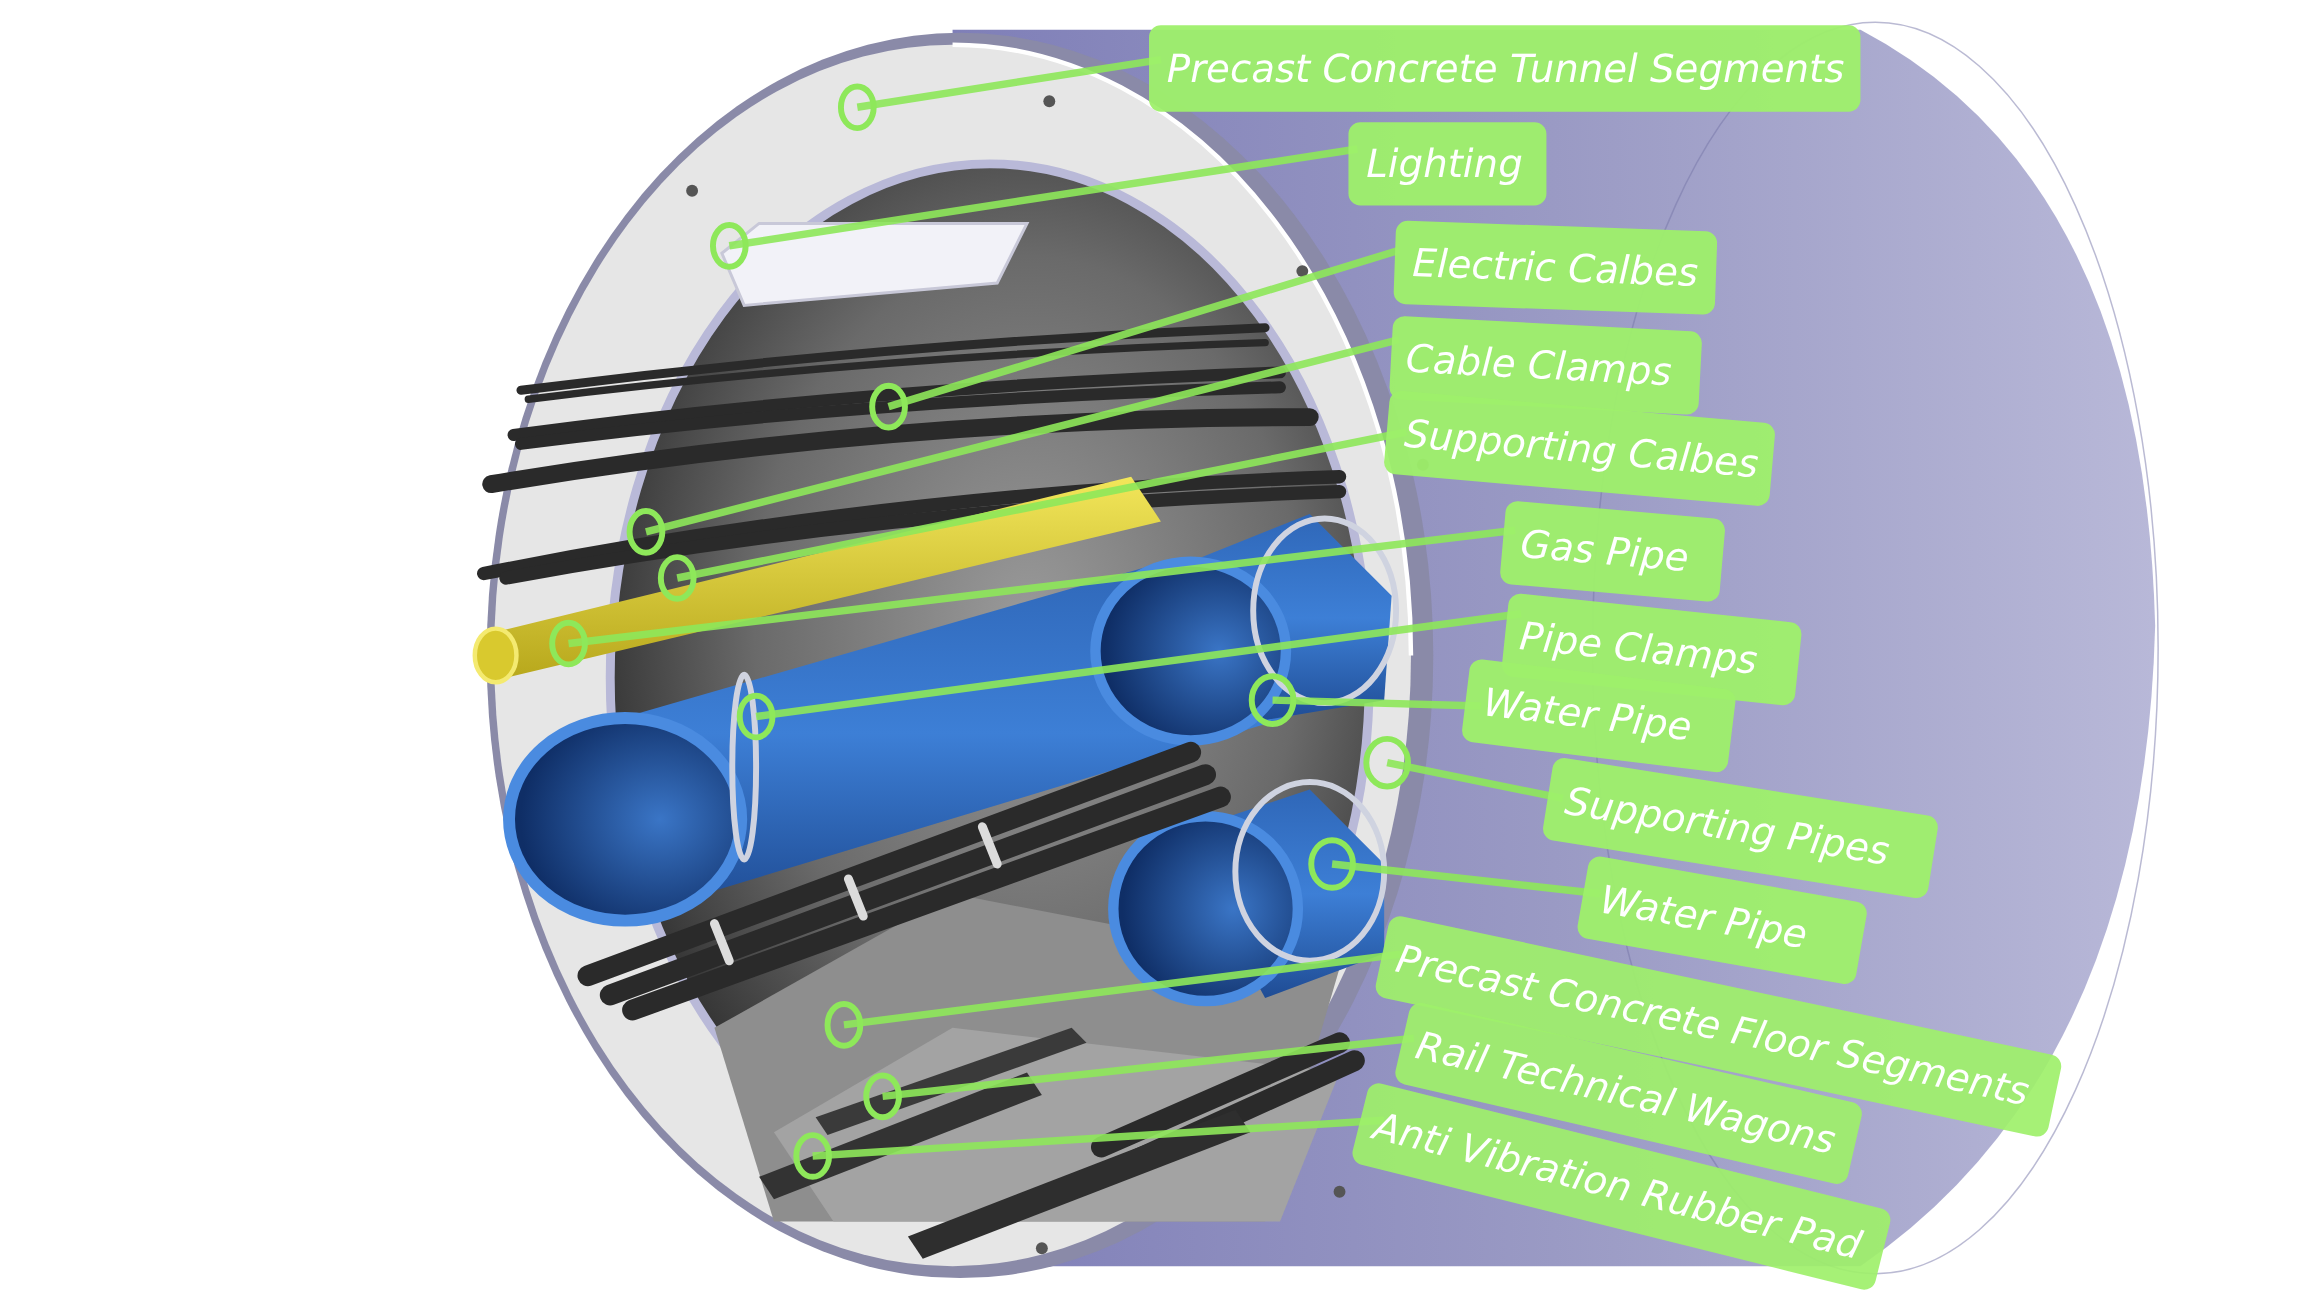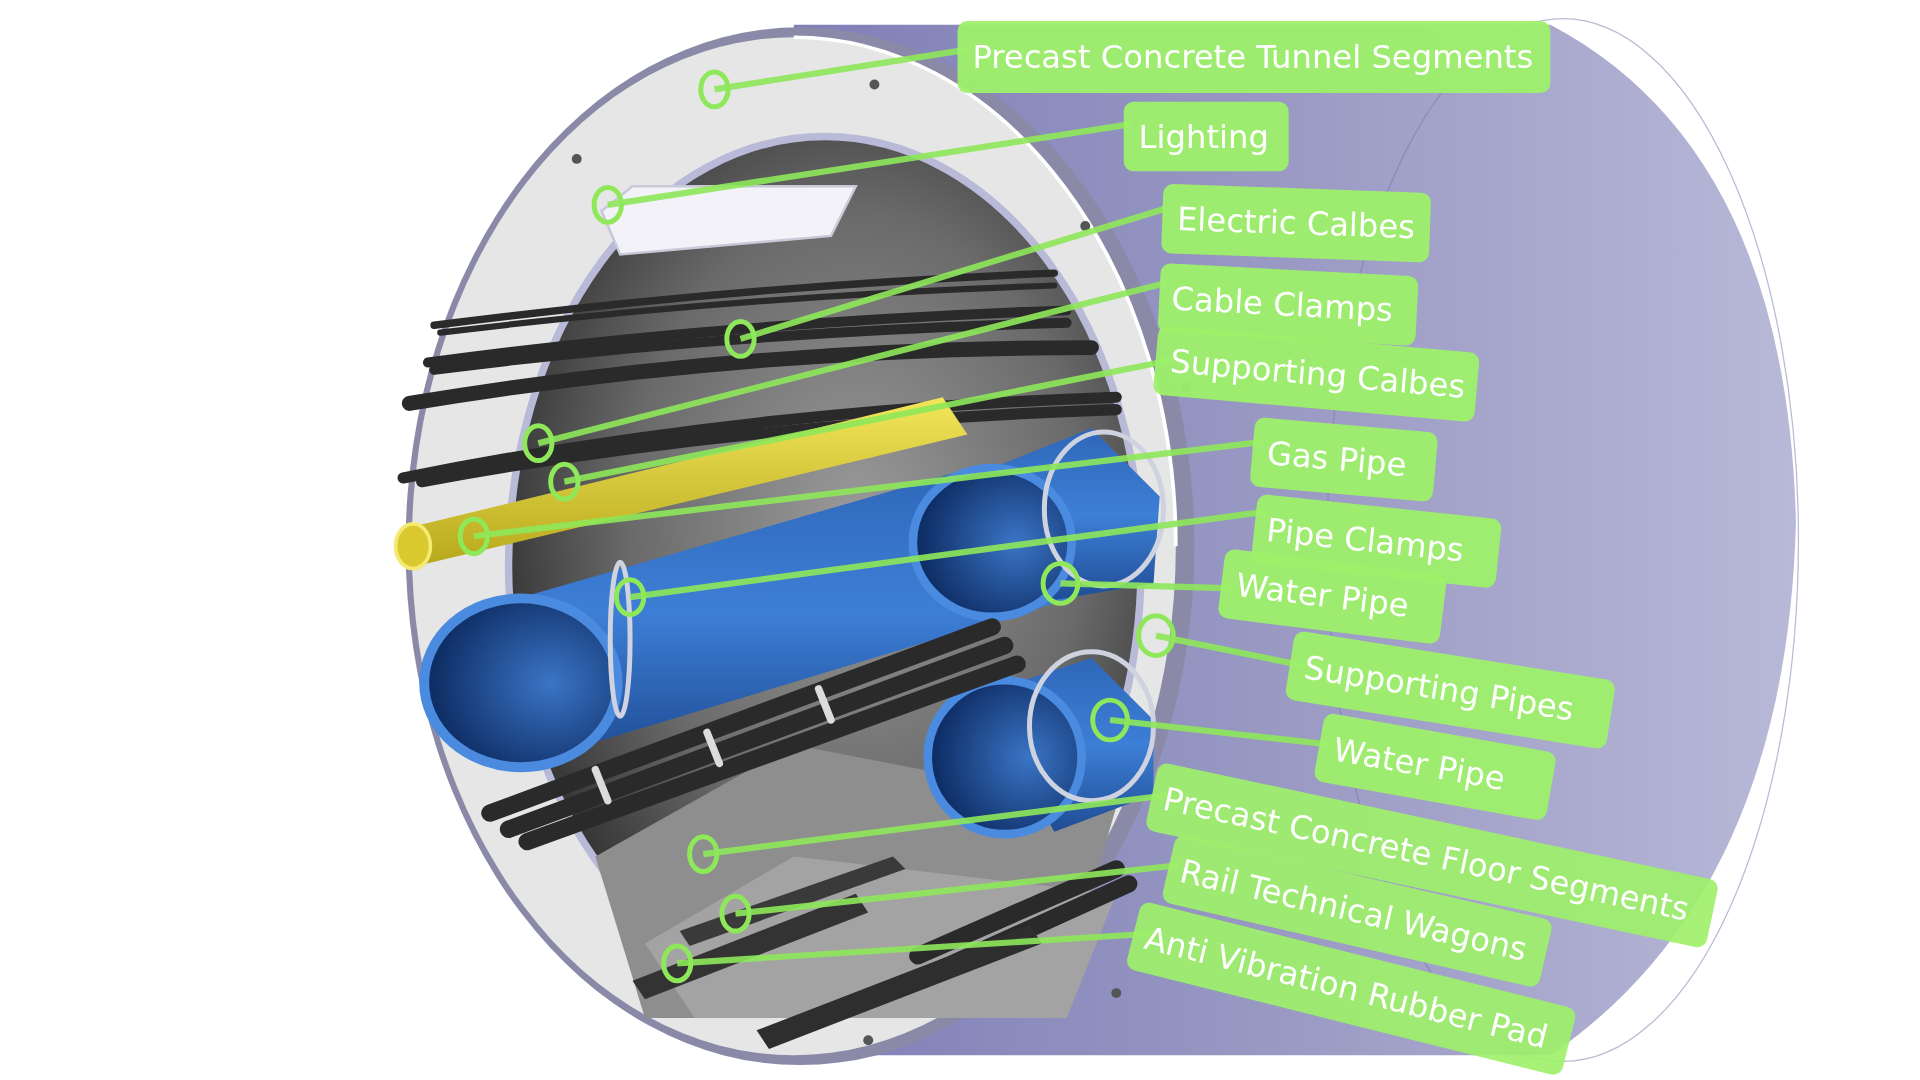--- a/index.html
+++ b/index.html
@@ -1,17 +1,17 @@
 <!DOCTYPE html>
 <html><head>
 <meta charset="utf-8">
 <style>
   html, body { margin:0; padding:0; background:#ffffff; }
   body { width:1920px; height:1080px; overflow:hidden; position:relative; font-family:"DejaVu Sans", sans-serif; }
-  #stage { position:absolute; left:0; top:0; width:1920px; height:1080px; }
+  #stage { position:absolute; left:0; top:0; width:1920px; height:1080px;font-style:italic; }
   svg text { font-family:"DejaVu Sans", sans-serif; }
   .lbl-text { fill:#ffffff; font-size:26px; }
 </style>
 </head>
 <body>
 
 <div id="stage">
 <svg viewBox="0 0 1548 870" width="1920" height="1080" preserveAspectRatio="none" xmlns="http://www.w3.org/2000/svg">
   <defs>
     <linearGradient id="shellGrad" x1="0" y1="0" x2="1" y2="0">

